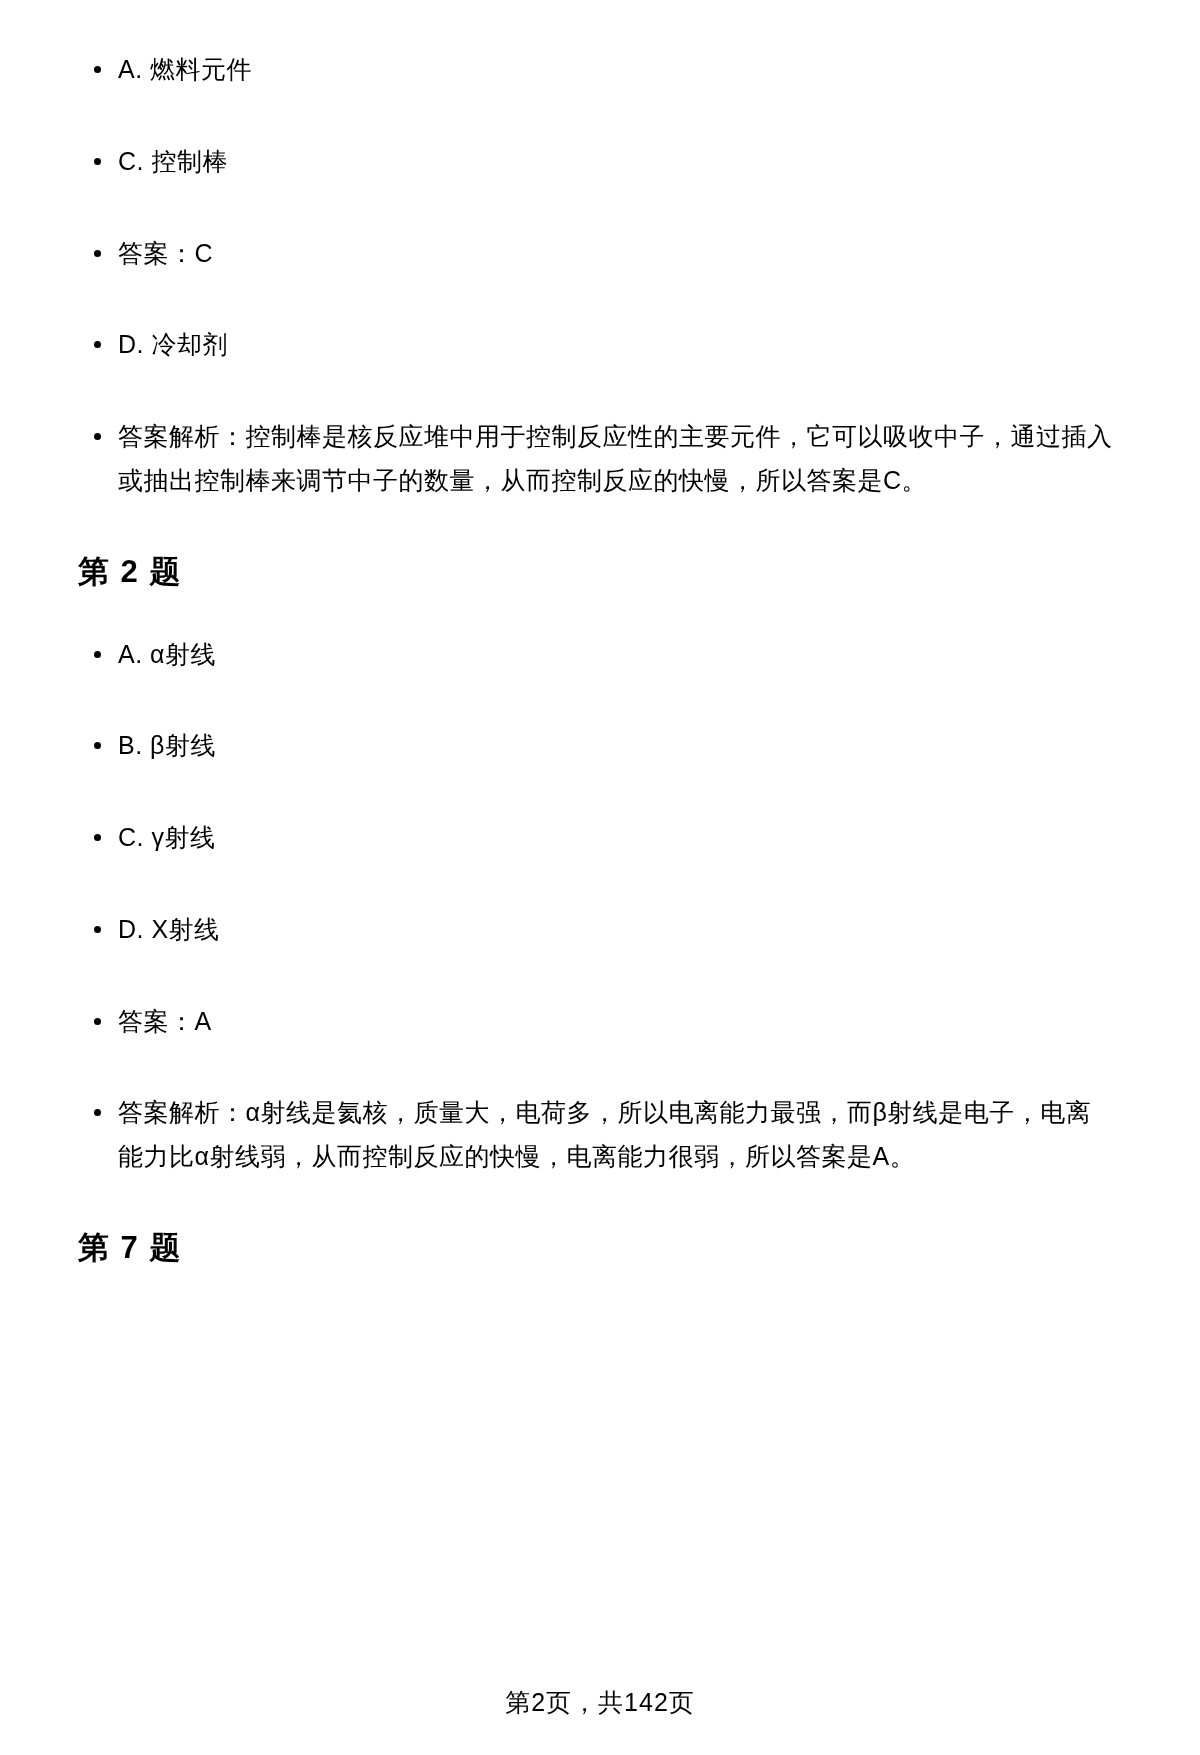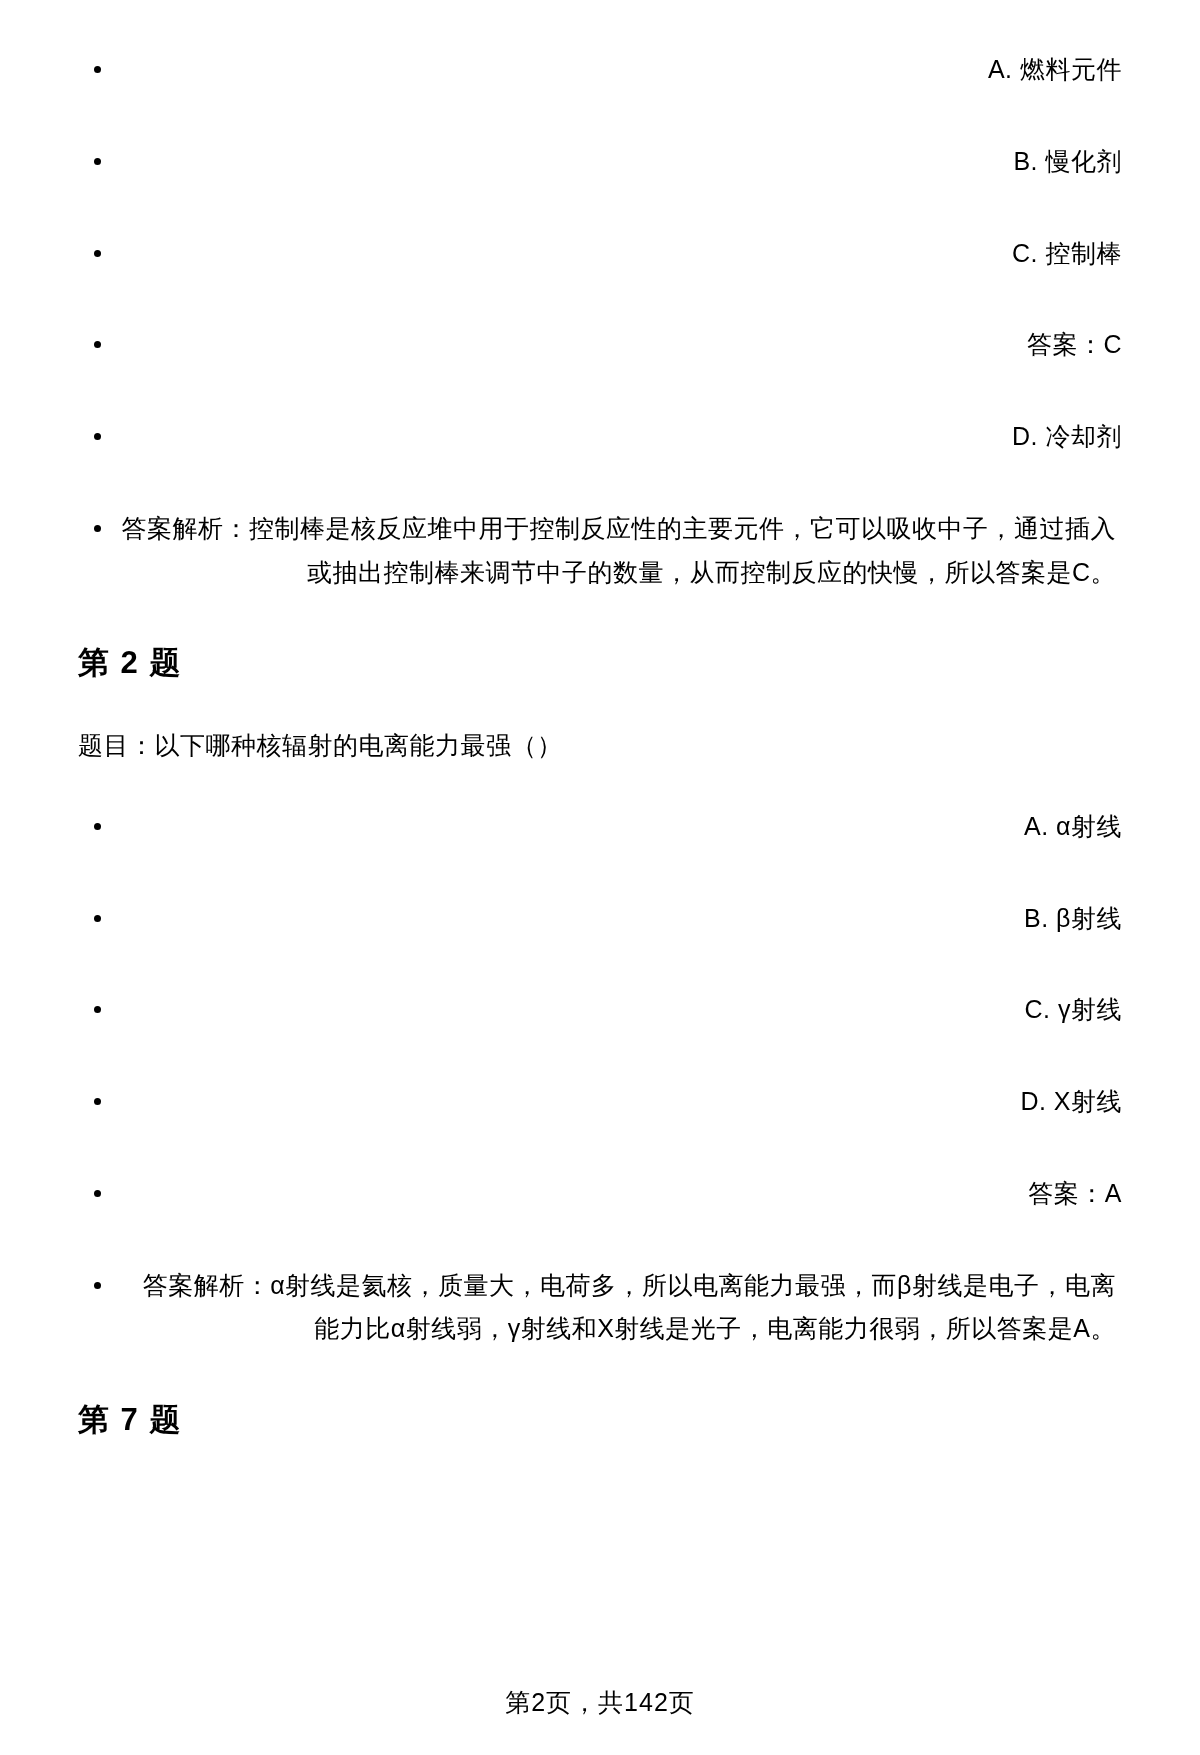--- a/index.html
+++ b/index.html
@@ -19,21 +19,20 @@
     box-sizing: border-box;
     width: 1200px;
     height: 1755px;
     padding: 48px 78px 0 78px;
     position: relative;
   }
   ul.opts {
     list-style: none;
     margin: 0;
     padding: 0;
-    text-align: right;
   }
   ul.opts li {
     position: relative;
     padding-left: 40px;
     margin: 0 0 48px 0;
     font-size: 25px;
     line-height: 1.75;
     letter-spacing: 0.5px;
   }
   ul.opts li::before {
@@ -75,35 +74,33 @@
     line-height: 1.78;
   }
 </style>
 </head>
 <body>
 
 <div class="page">
 
   <ul class="opts">
     <li>A. 燃料元件</li>
-    <li>B. 慢化剂</li>
     <li>C. 控制棒</li>
     <li>答案：C</li>
     <li>D. 冷却剂</li>
     <li class="wrap explain">答案解析：控制棒是核反应堆中用于控制反应性的主要元件，它可以吸收中子，通过插入或抽出控制棒来调节中子的数量，从而控制反应的快慢，所以答案是C。</li>
   </ul>
 
   <div class="qhead">第 2 题</div>
-  <div class="qtext">题目：以下哪种核辐射的电离能力最强（）</div>
 
   <ul class="opts">
     <li>A. α射线</li>
     <li>B. β射线</li>
     <li>C. γ射线</li>
     <li>D. X射线</li>
     <li>答案：A</li>
-    <li class="wrap explain">答案解析：α射线是氦核，质量大，电荷多，所以电离能力最强，而β射线是电子，电离能力比α射线弱，γ射线和X射线是光子，电离能力很弱，所以答案是A。</li>
+    <li class="wrap explain">答案解析：α射线是氦核，质量大，电荷多，所以电离能力最强，而β射线是电子，电离能力比α射线弱，从而控制反应的快慢，电离能力很弱，所以答案是A。</li>
   </ul>
 
   <div class="qhead">第 7 题</div>
 
   <div class="footer">第2页，共142页</div>
 </div>
 
 </body></html>

